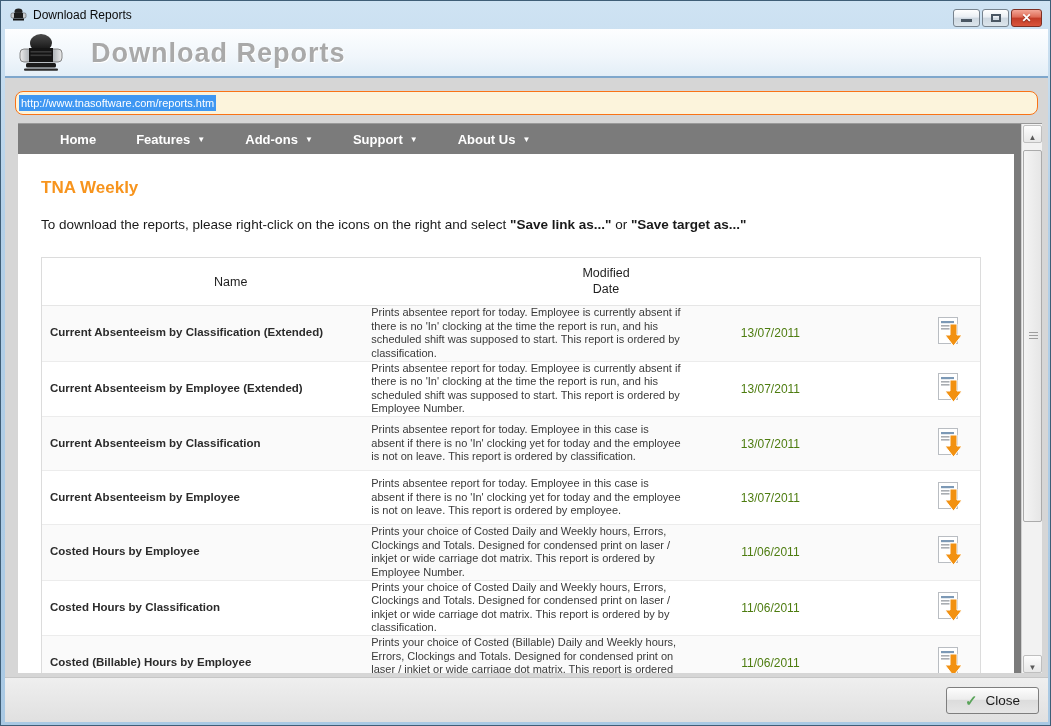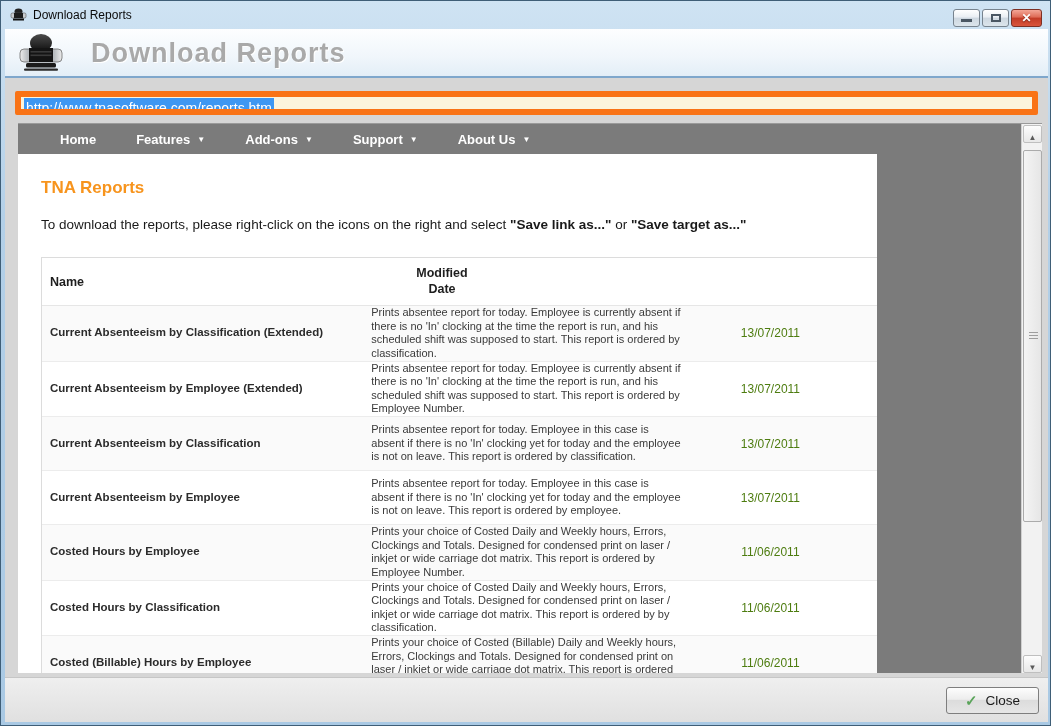--- a/index.html
+++ b/index.html
@@ -27,41 +27,41 @@
     background:linear-gradient(#FDFEFF,#F0F6FB 60%,#E3EEF7);
     border-bottom:2px solid #7FA7CC; }
   .header-printer { position:absolute; left:12px; top:3px; width:48px; height:42px; }
   .header-title { position:absolute; left:86px; top:9px; font-size:27px; font-weight:bold; letter-spacing:1px;
     color:#A9A9A9; text-shadow:1px 1px 0 #FFFFFF; }
 
   
   .dialog-body { position:absolute; left:4px; top:77px; width:1043px; height:599px; background:#D6D6D6; }
 
   .urlbar { position:absolute; left:10px; top:13px; width:1023px; height:24px;
-    background:#FCF4DC; border:6px solid #f97316; border-radius:2px;
-    font-size:14px; line-height:22px; padding-left:3px; white-space:nowrap; overflow:hidden; cursor:text; }
+    background:#FCF4DC; border:1px solid #f97316; border-radius:8px;
+    font-size:11px; line-height:22px; padding-left:3px; white-space:nowrap; overflow:hidden; cursor:text; }
   .urlbar .sel { background:#3E97F2; color:#FFFFFF; padding:2px 2px; }
 
   
   .browser { position:absolute; left:13px; top:45px; width:1024px; height:550px;
     background:#7B7B7B; border-top:1px solid #9A9A9A; overflow:hidden; }
-  .viewport { position:absolute; left:0; top:0; width:859px; height:550px; overflow:hidden; background:#7B7B7B; }
+  .viewport { position:absolute; left:0; top:0; width:1003px; height:550px; overflow:hidden; background:#7B7B7B; }
   .navbar { position:absolute; left:0; top:0; width:1003px; height:30px; background:#7B7B7B;
     display:flex; align-items:center; padding-left:22px; }
   .nav-item { color:#FFFFFF; font-weight:bold; font-size:13px; padding:0 20px; display:flex; align-items:center; cursor:pointer; }
   .nav-item .chev { font-size:8px; margin-left:7px; color:#FFFFFF; }
   .page { position:absolute; left:0; top:30px; width:996px; height:520px; background:#FFFFFF; overflow:hidden; }
 
   .page-heading { position:absolute; left:23px; top:24px; color:#F7941D; font-size:17px; font-weight:bold; }
   .instruction { position:absolute; left:23px; top:63px; font-size:13.5px; color:#1A1A1A; }
   .instruction b { font-weight:bold; }
 
   
   .report-table { position:absolute; left:23px; top:103px; width:940px; border:1px solid #DCDCDC; background:#FFF; }
-  .t-header { display:flex; height:48px; align-items:center; border-bottom:1px solid #E6E6E6; font-weight:bold; font-size:12.5px; color:#1E1E1E; }
+  .t-header { display:flex; height:48px; align-items:center; border-bottom:1px solid #E6E6E6; font-weight:normal; font-size:12.5px; color:#1E1E1E;justify-content:center; }
   .t-row { display:flex; min-height:54px; align-items:center; border-bottom:1px solid #ECECEC; }
   .t-row:nth-child(odd) { background:#FAFAFA; }
   .c-name  { width:330px; padding-left:8px; }
   .c-desc  { width:330px; padding-right:18px; }
   .c-date  { width:140px; text-align:center; }
   .c-icon  { width:140px; display:flex; justify-content:flex-end; padding-right:16px; }
   .t-header .c-date div { width:62px; margin:8px auto; line-height:1.25; }
   .t-row .c-name { font-weight:bold; font-size:11.5px; color:#2B2B2B; line-height:1.2; }
   .t-row .c-desc { font-size:11px; color:#3A3A3A; line-height:1.24; }
   .t-row .c-date { font-size:12px; color:#4d7c0f; }
@@ -166,21 +166,21 @@
     <span>Support</span>
     <span class="chev">▼</span>
   </div>
             <div class="nav-item">
     <span>About Us</span>
     <span class="chev">▼</span>
   </div>
           </div>
 
         <div class="page">
-          <div class="page-heading">TNA Reports</div>
+          <div class="page-heading">TNA Weekly</div>
 
           <div class="instruction">
             <span>To download the reports, please right-click on the icons on the right and select </span><b>"Save link as..."</b><span> or </span><b>"Save target as..."</b>
           </div>
 
           <div class="report-table">
             <div class="t-header">
               <div class="c-name">Name</div>
               <div class="c-date">
                   <div>Modified Date</div>

